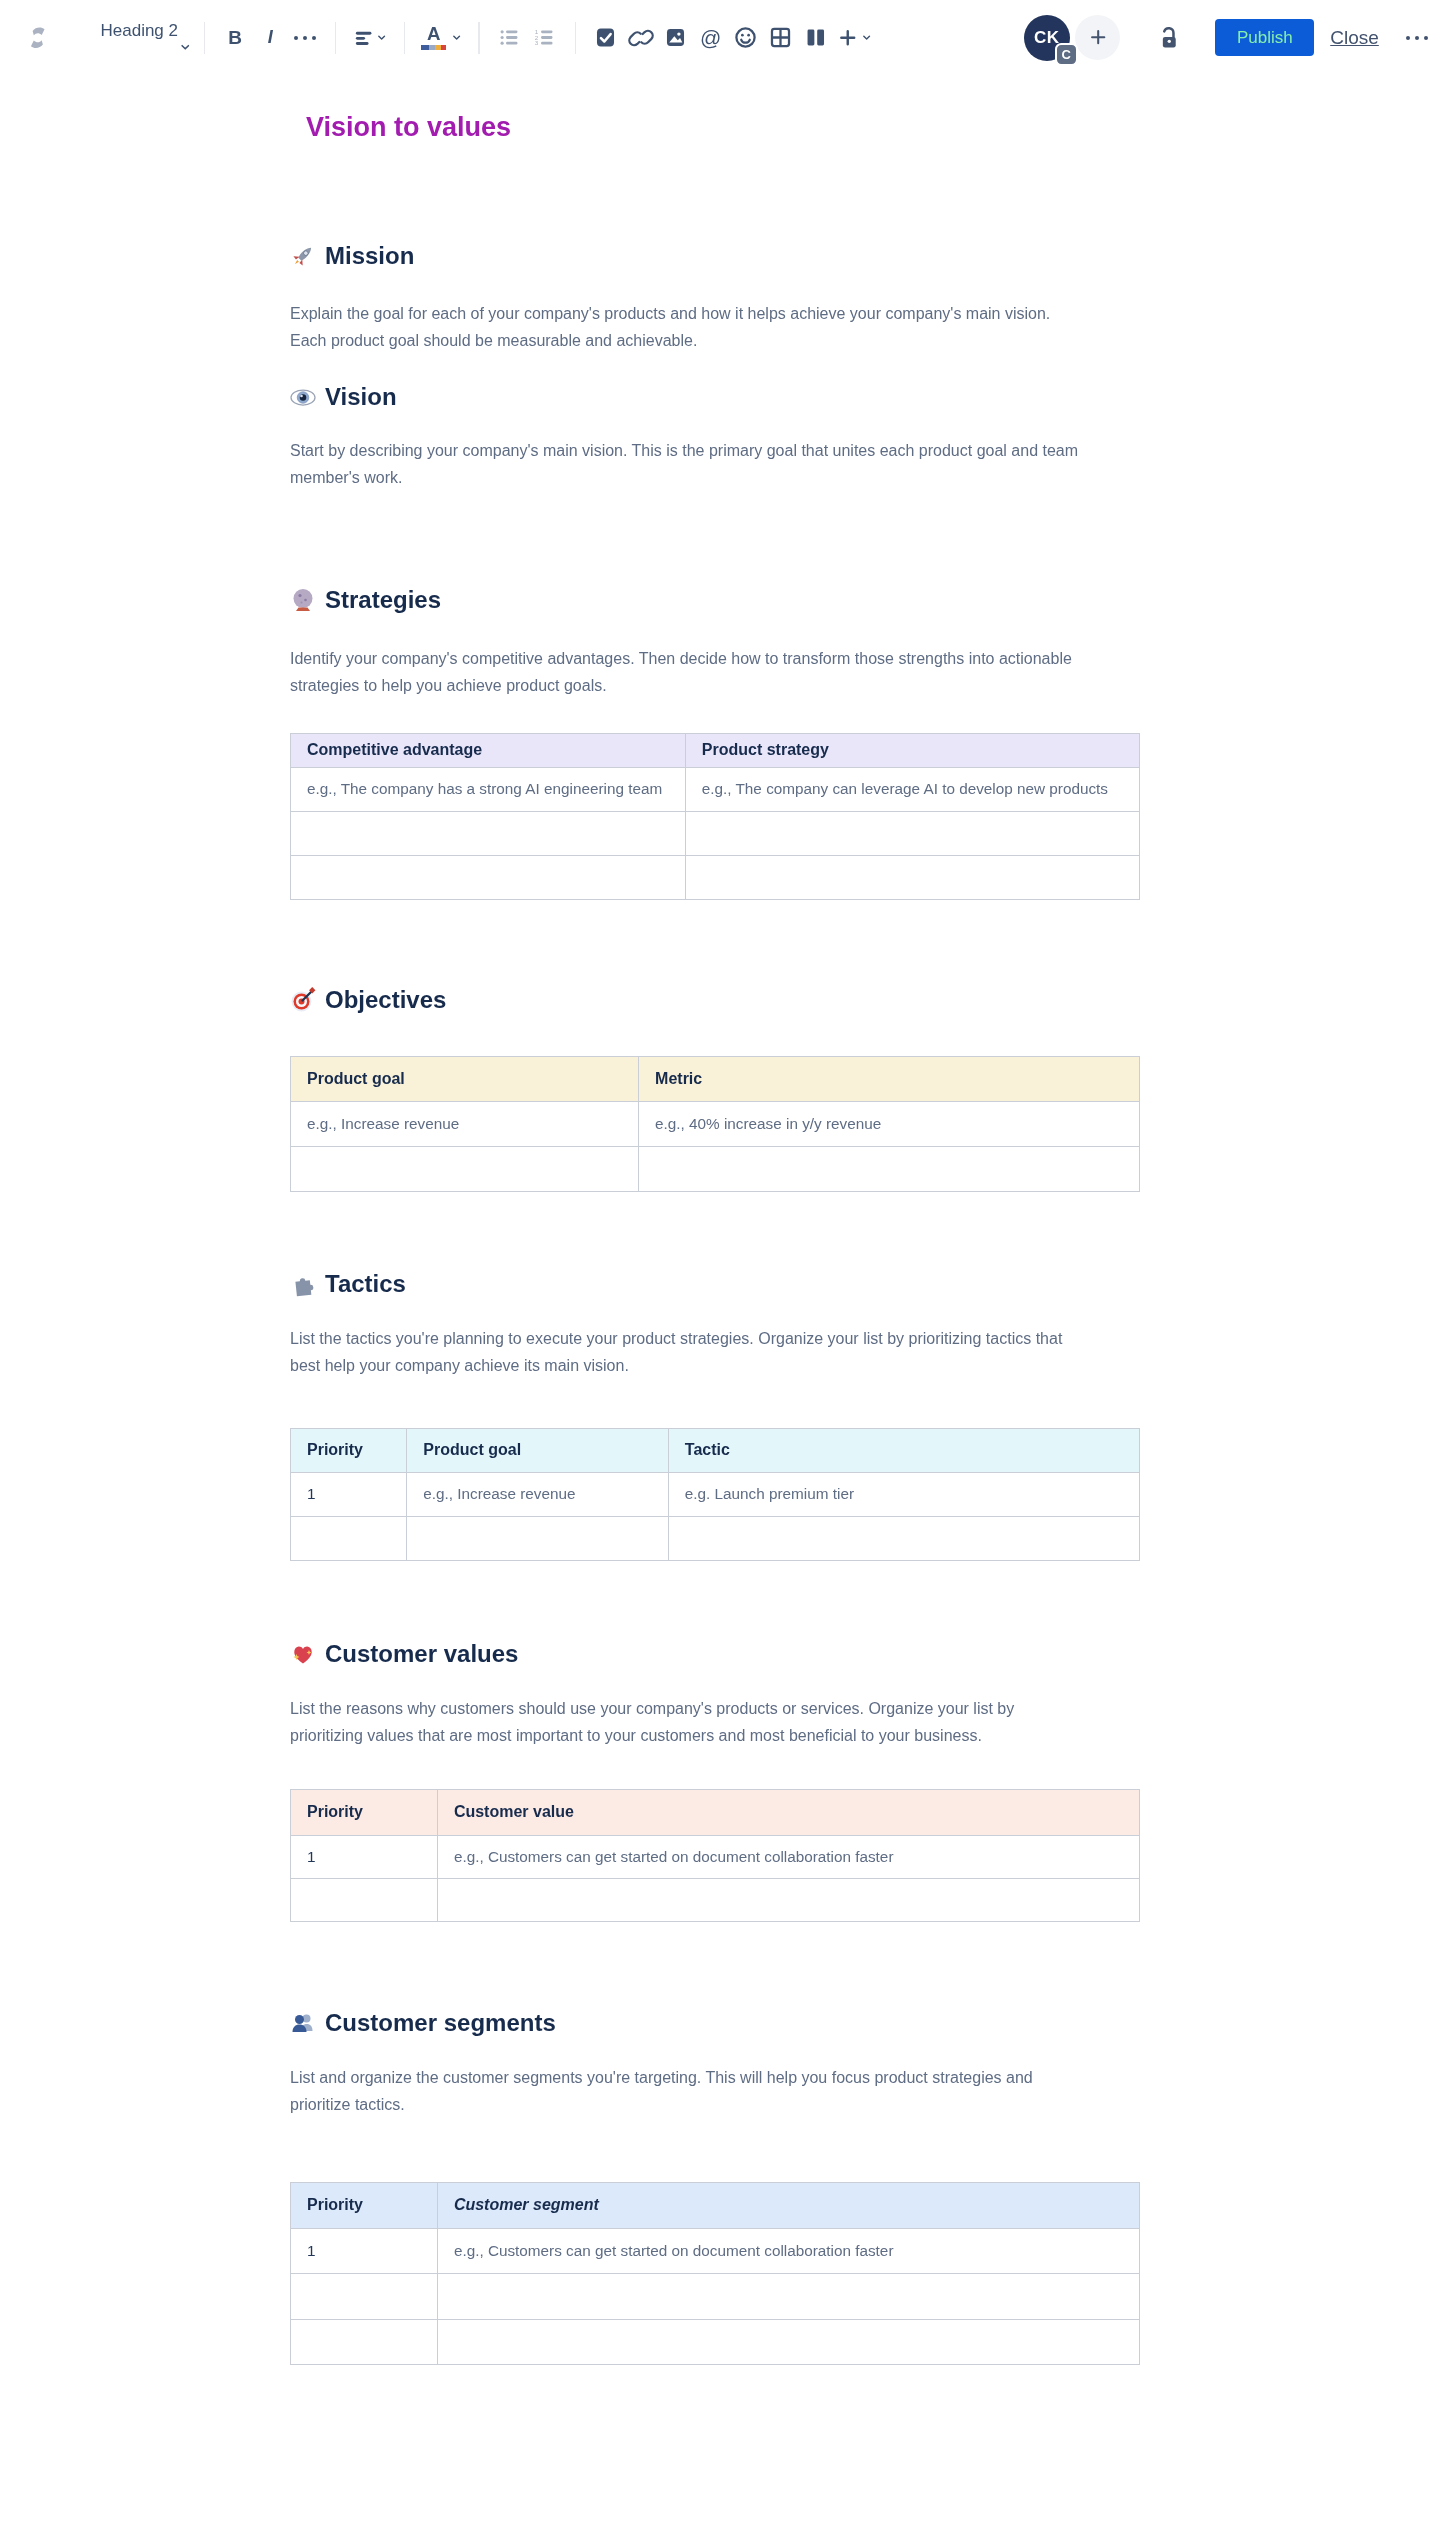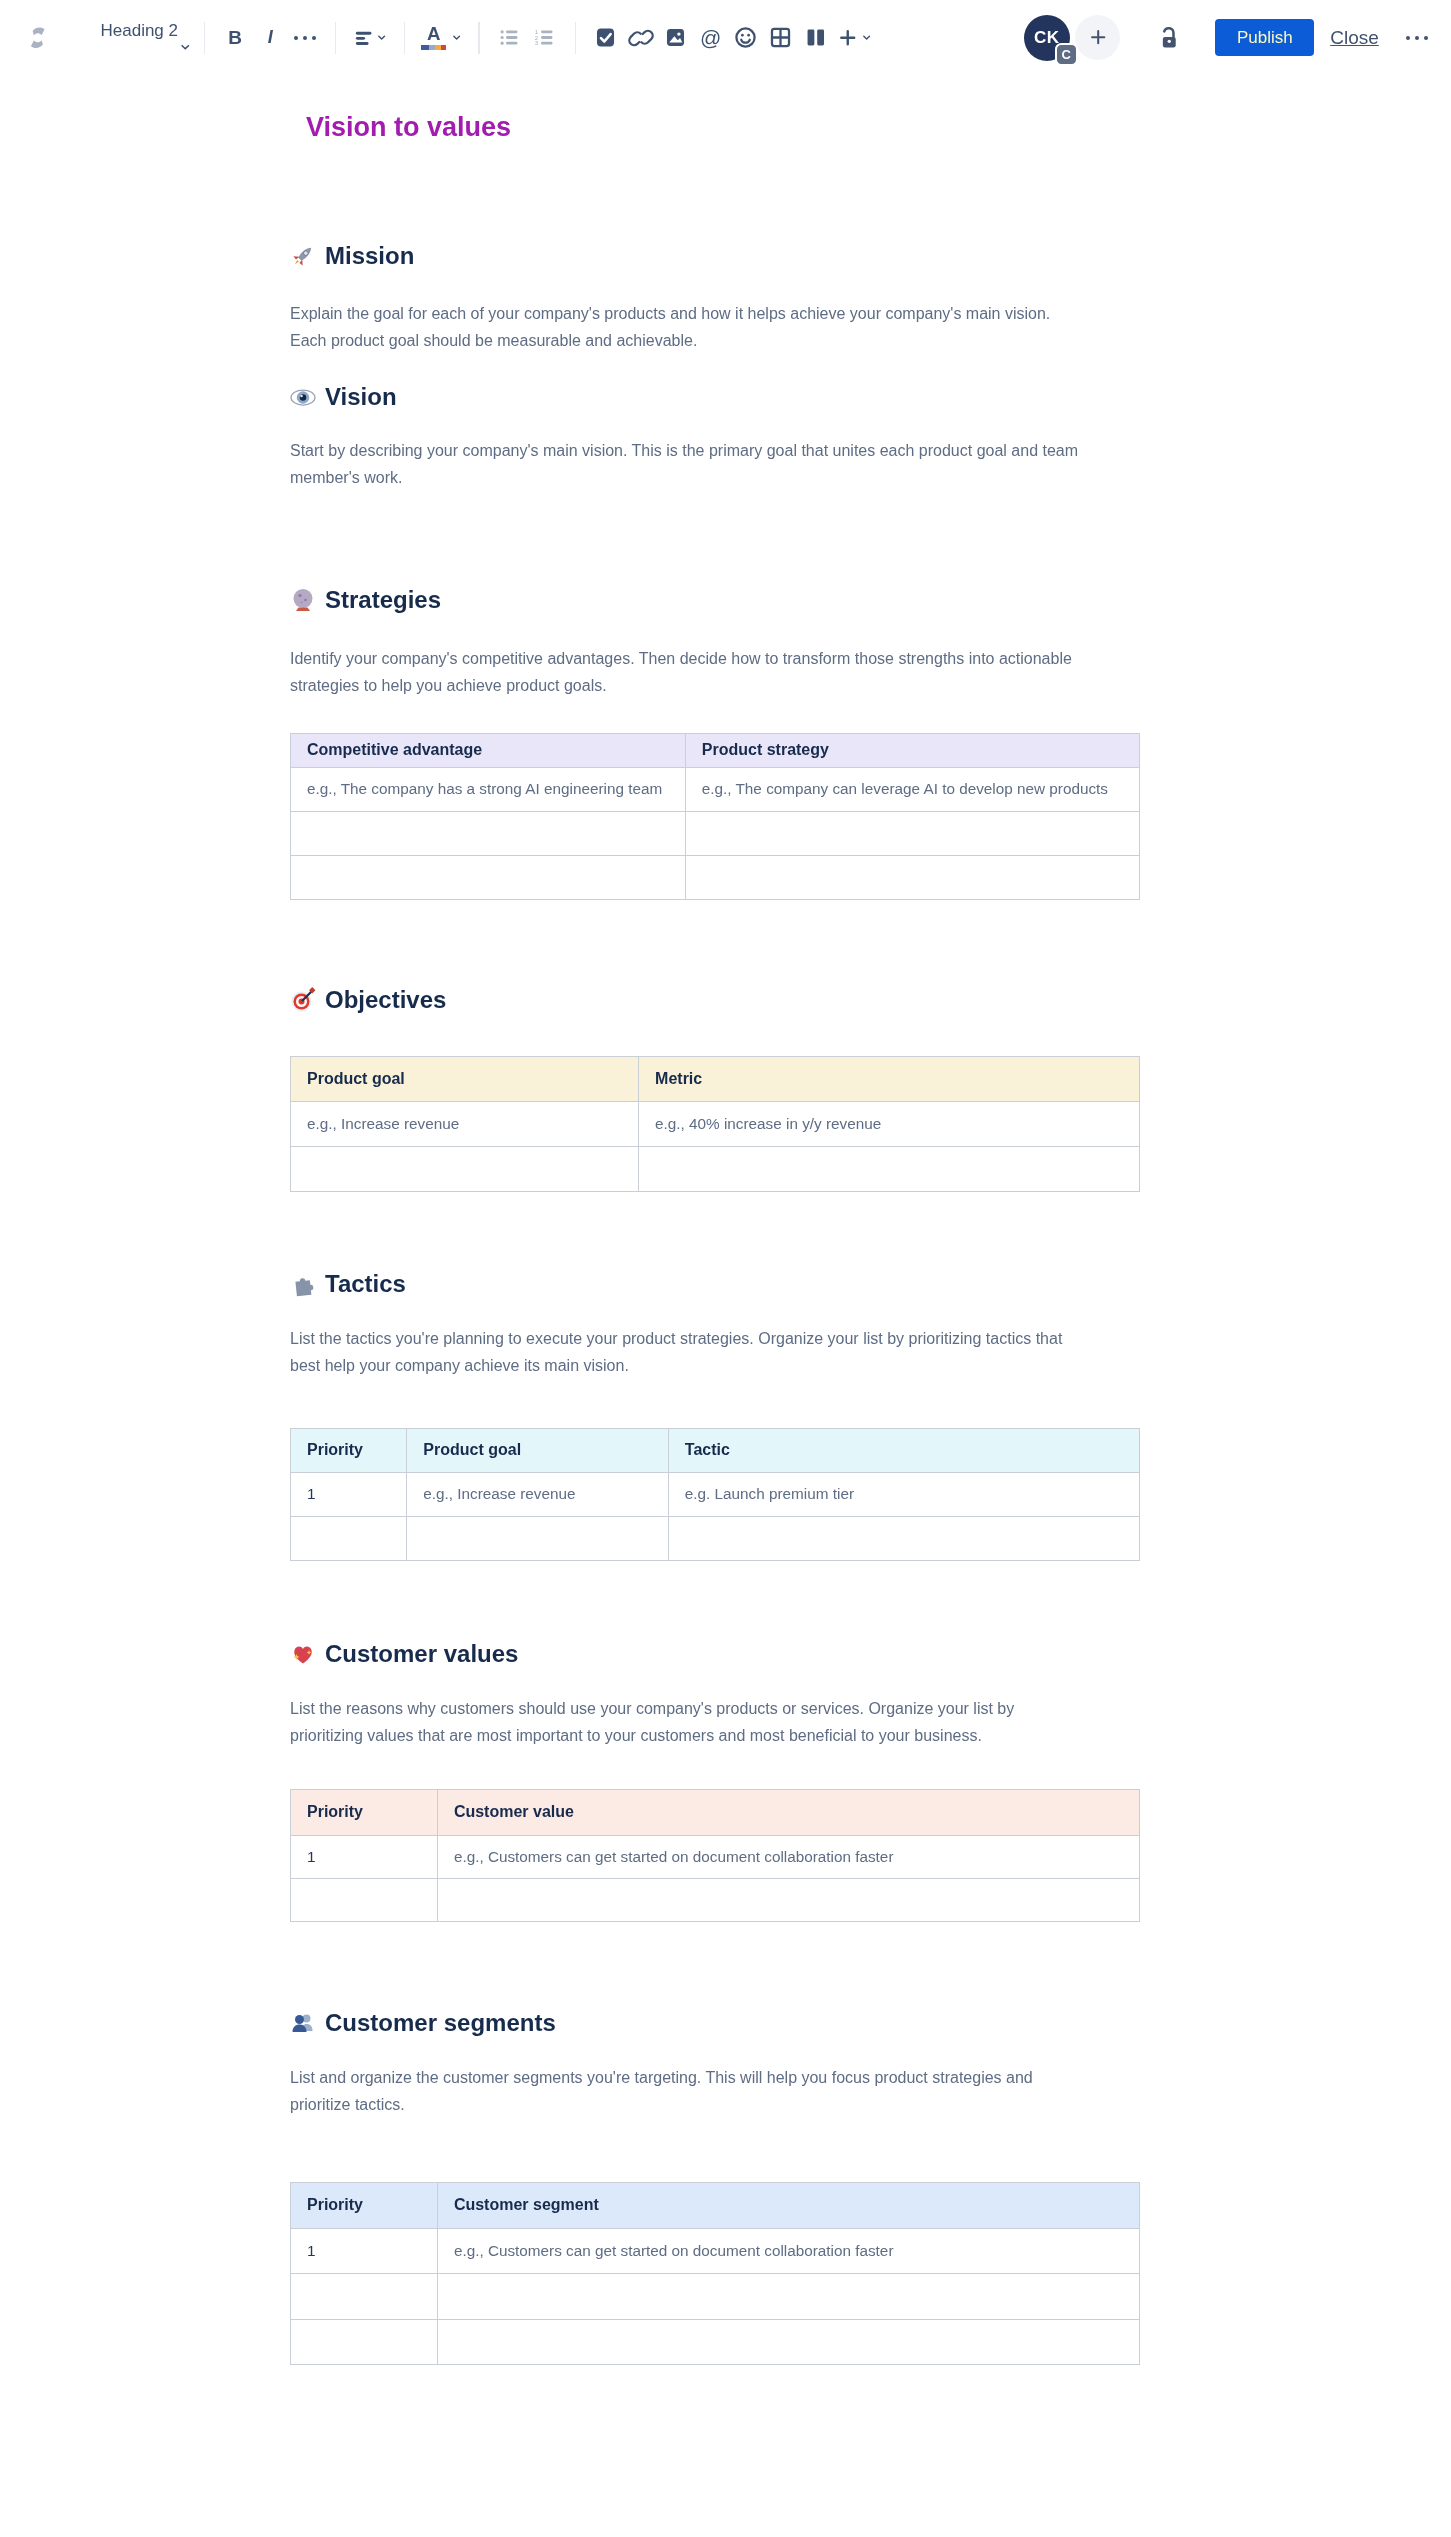--- a/index.html
+++ b/index.html
@@ -23,21 +23,21 @@
   .cstrip{display:flex;width:25px;height:5.1px;margin-top:1.7px;}
   .cstrip i{display:block;height:100%;}
   .plusgroup{display:flex;align-items:center;}
 
   .tb-right{margin-left:auto;display:flex;align-items:center;}
   .avatar-wrap{position:relative;width:46px;height:46px;flex:none;}
   .avatar{width:46px;height:46px;border-radius:50%;background:#23355C;color:#fff;font-size:17px;font-weight:700;display:flex;align-items:center;justify-content:center;letter-spacing:0.6px;}
   .avatar-badge{position:absolute;right:-8px;bottom:-5.7px;width:23px;height:23px;border-radius:6.2px;background:#5E6C84;border:2.8px solid #fff;color:#fff;font-size:13px;font-weight:700;display:flex;align-items:center;justify-content:center;box-sizing:border-box;}
   .plus-circle{width:45px;height:45px;border-radius:50%;background:#F3F4F7;display:flex;align-items:center;justify-content:center;color:#44546E;margin-left:5.7px;cursor:pointer;}
   .lock{margin-left:35px;color:#44546E;cursor:pointer;display:flex;}
-  .publish-btn{margin-left:32px;height:37px;padding:0 21.5px;border:none;border-radius:4px;background:#0B5CD6;color:#fef9c3;font-size:17px;font-family:inherit;font-weight:500;cursor:pointer;}
+  .publish-btn{margin-left:32px;height:37px;padding:0 21.5px;border:none;border-radius:4px;background:#0B5CD6;color:#86efac;font-size:17px;font-family:inherit;font-weight:500;cursor:pointer;}
   .close-btn{margin-left:16px;font-size:19px;color:#42526E;cursor:pointer;text-decoration:underline;}
   .more-btn{margin-left:27px;color:#42526E;cursor:pointer;}
 
   
   .content{margin-left:290px;width:907px;}
   .doc-title{margin:36px 0 0 16px;font-size:27px;line-height:33px;font-weight:600;color:#a21caf;}
   h2.sec-h{display:flex;align-items:center;font-size:24px;line-height:28px;font-weight:600;color:#172B4D;margin:0;}
   h2.sec-h .emoji{display:inline-flex;margin-right:9px;flex:none;}
   p.sec-p{font-size:16px;line-height:27px;color:#5E6C84;margin:0;white-space:pre-line;width:907px;}
 
@@ -392,21 +392,21 @@
             </svg>
           </span>
           <span>Customer segments</span>
         </h2>
         <p class="sec-p" style="margin-top: 27px;">List and organize the customer segments you're targeting. This will help you focus product strategies and
 prioritize tactics.</p>
         <table class="doc-table" style="margin-top: 64px;">
           <thead>
             <tr style="height: 46px;">
               <th style="background: rgb(220, 233, 250); width: 17.3%;">Priority</th>
-              <th style="background: rgb(220, 233, 250); width: 82.7%;">Customer segment</th>
+              <th style="background: rgb(220, 233, 250); width: 82.7%; font-style: italic;">Customer segment</th>
             </tr>
           </thead>
           <tbody>
             <tr style="height: 45px;">
               <td class="real">1</td>
               <td>e.g., Customers can get started on document collaboration faster</td>
             </tr>
             <tr style="height: 46px;">
               <td></td>
               <td></td>

